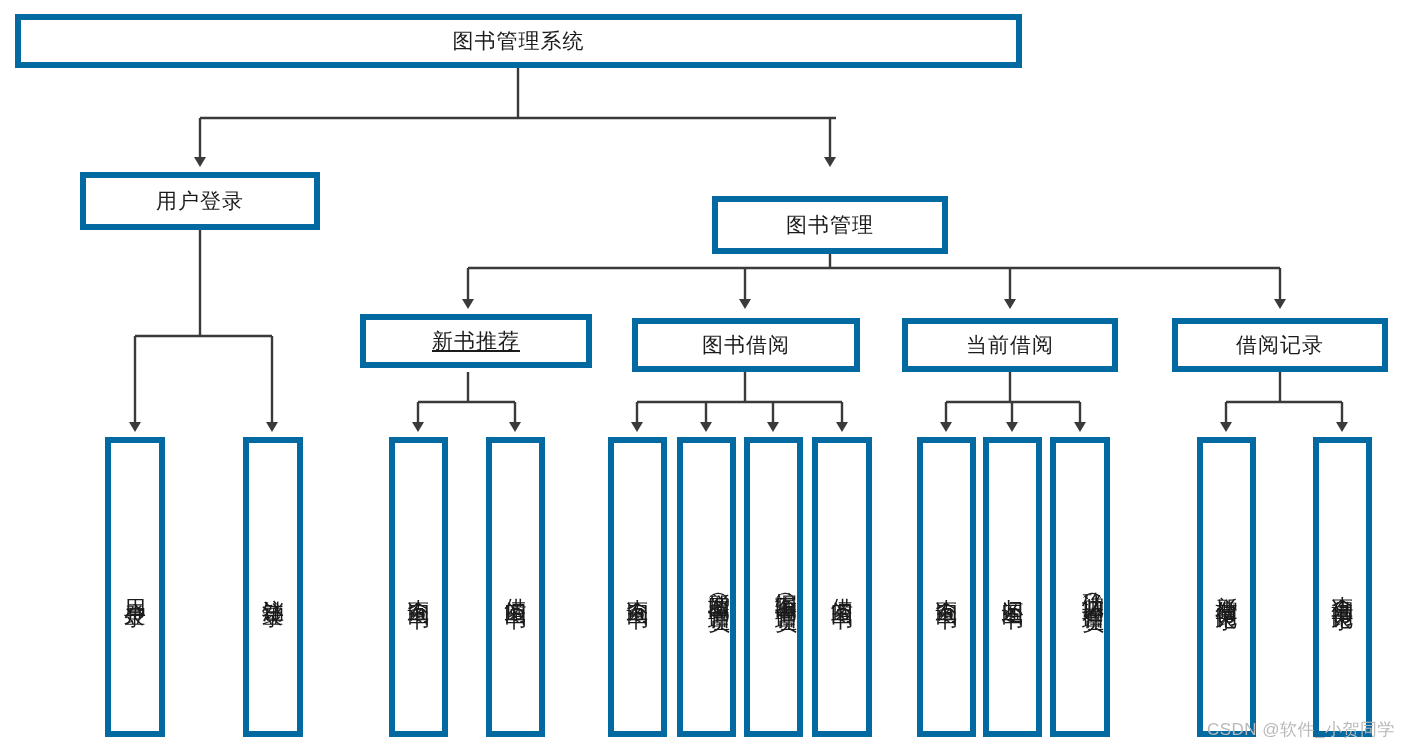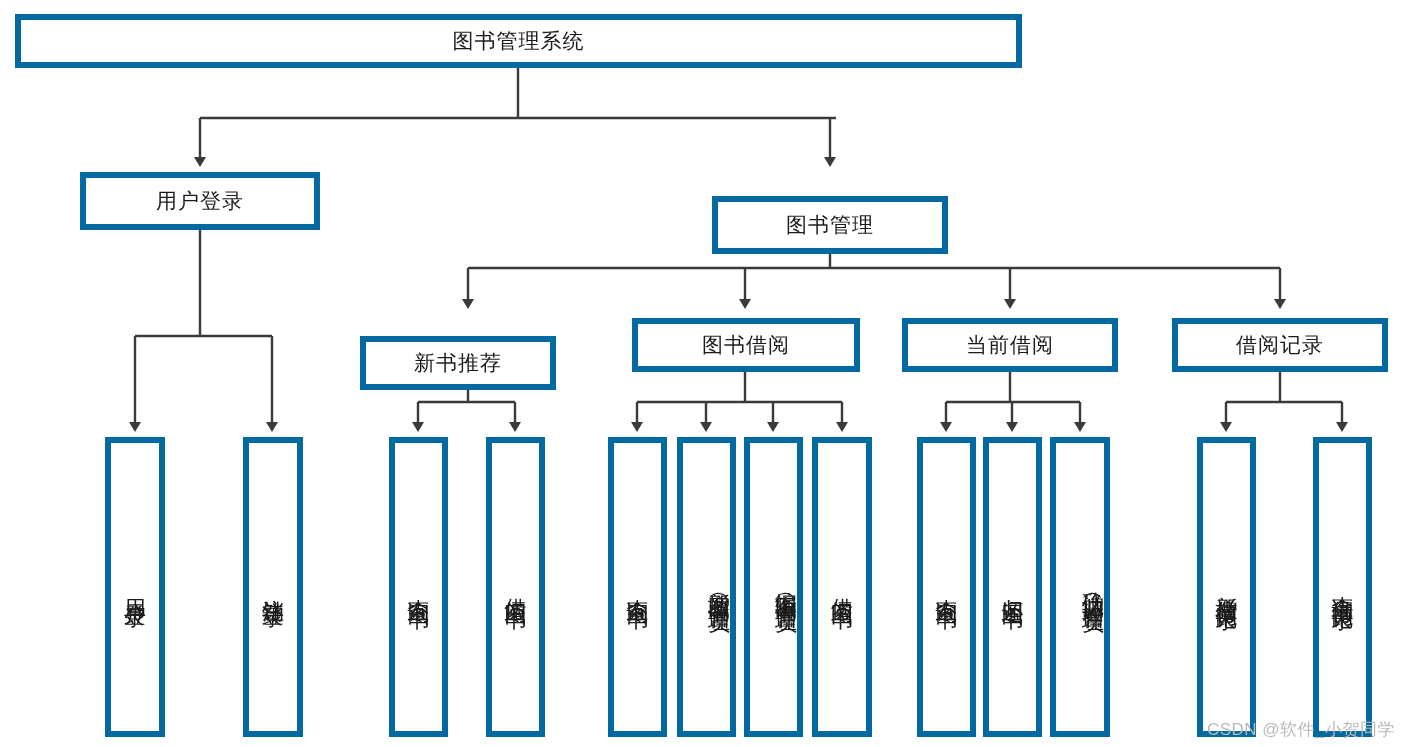--- a/index.html
+++ b/index.html
@@ -127,21 +127,21 @@
   </div>
 
   <div class="node h" style="left:80px; top:172px; width:240px; height:58px;">
     <span class="node-label">用户登录</span>
   </div>
 
   <div class="node h" style="left:712px; top:172px; width:236px; height:58px;margin-top:24px;">
     <span class="node-label">图书管理</span>
   </div>
 
-  <div class="node h" style="left:360px; top:336px; width:196px; height:54px;">
+  <div class="node h" style="left:360px; top:314px; width:232px; height:54px;text-decoration:underline;">
     <span class="node-label">新书推荐</span>
   </div>
 
   <div class="node h" style="left:902px; top:318px; width:216px; height:54px;">
     <span class="node-label">当前借阅</span>
   </div>
 
   <div class="node h" style="left:632px; top:318px; width:228px; height:54px;">
     <span class="node-label">图书借阅</span>
   </div>

